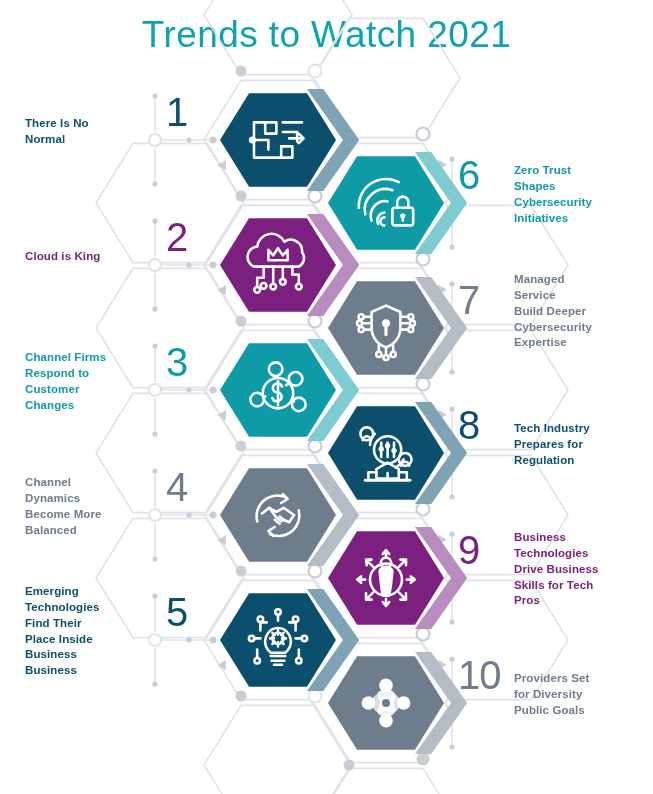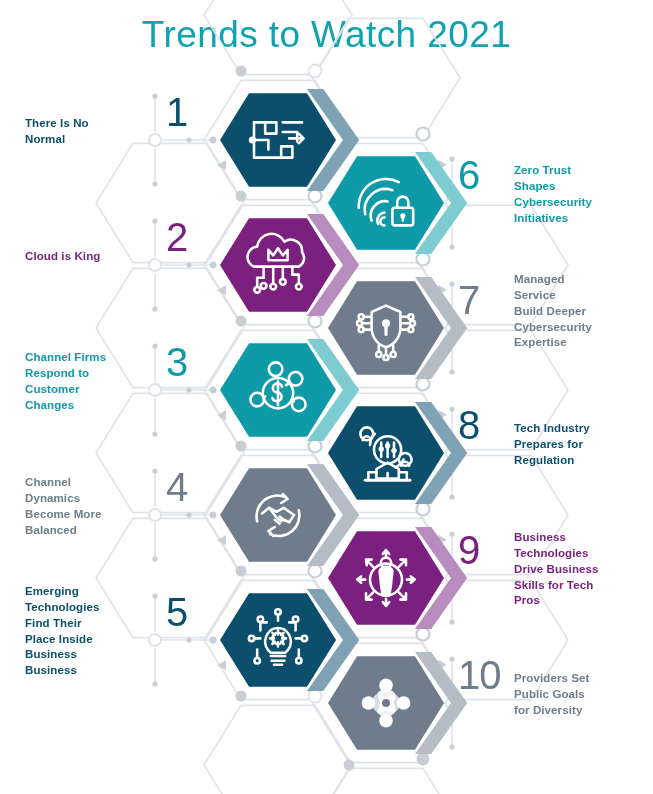--- a/index.html
+++ b/index.html
@@ -436,17 +436,17 @@
       <div class="lbl right" style="color: rgb(123, 32, 127); left: 514px; width: 135px; top: 530px;">
         <div>Business</div>
         <div>Technologies</div>
         <div>Drive Business</div>
         <div>Skills for Tech</div>
         <div>Pros</div>
       </div>
       <div class="num" style="color: rgb(111, 124, 140); left: 458px; top: 655px; width: 40px; text-align: left;">10</div>
       <div class="lbl right" style="color: rgb(111, 124, 140); left: 514px; width: 135px; top: 671px;">
         <div>Providers Set</div>
+        <div>for Diversity</div>
         <div>Public Goals</div>
-        <div>for Diversity</div>
       </div>
     </div>
 </div>
 
 </body></html>

